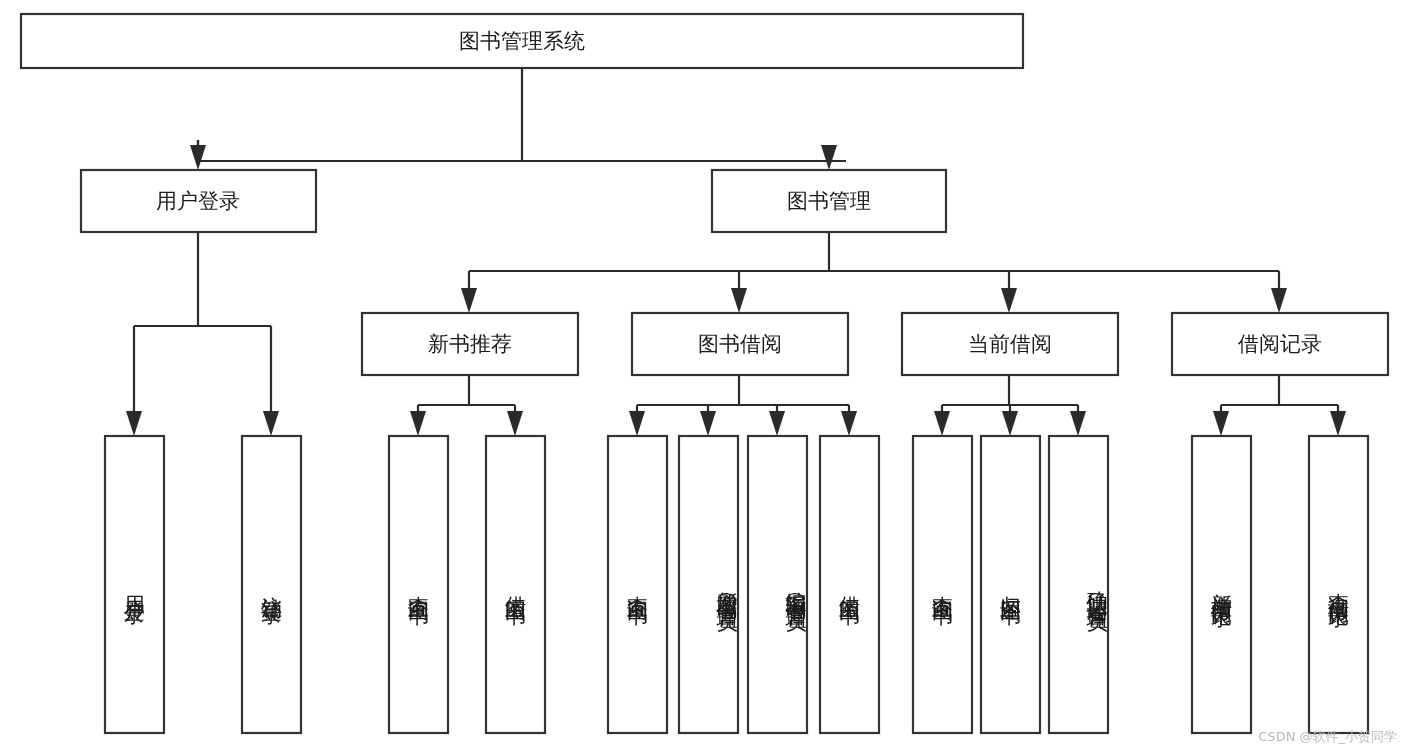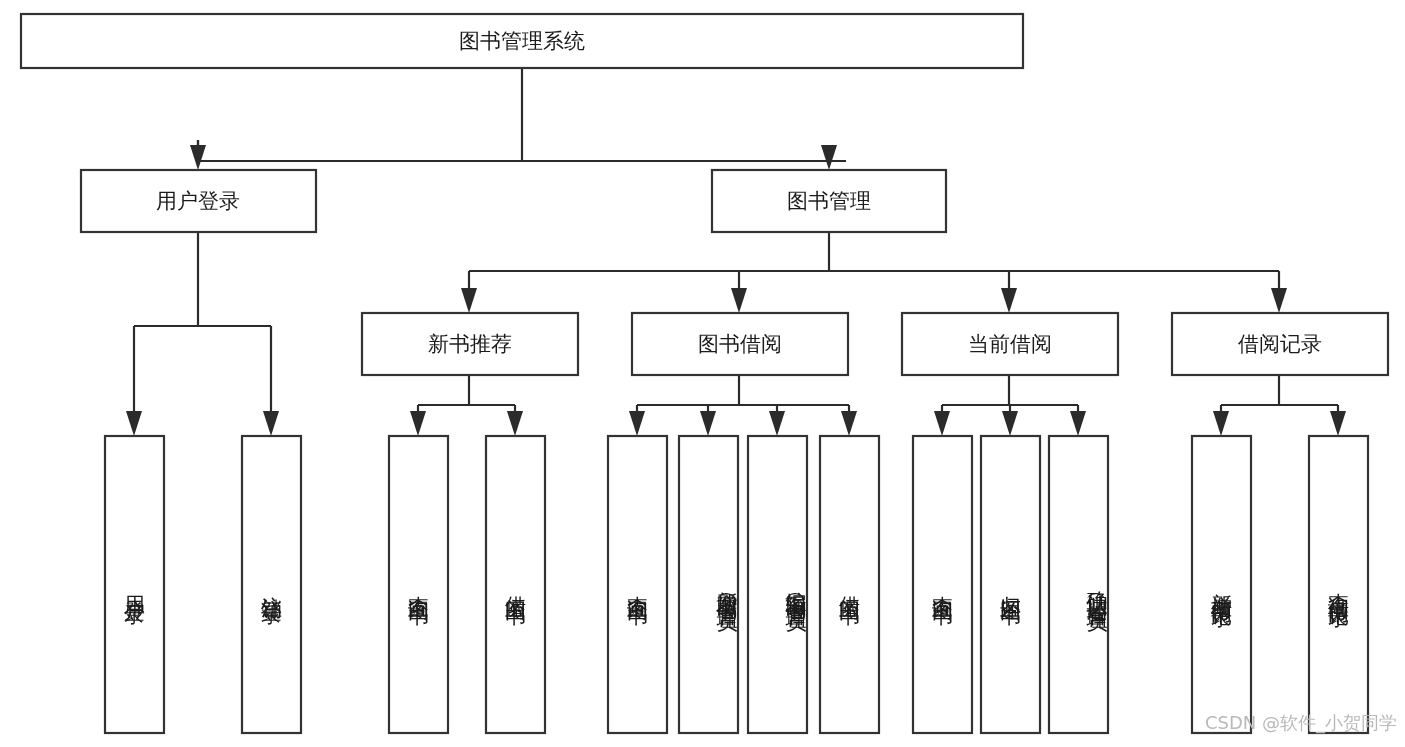--- a/index.html
+++ b/index.html
@@ -59,23 +59,23 @@
     letter-spacing: 3px;
     display: flex;
     align-items: center;
     justify-content: center;
     white-space: nowrap;
     pointer-events: none;
   }
   .watermark {
     position: absolute;
     right: 8px;
-    bottom: 12px;
-    font-family: "DejaVu Sans", "Liberation Sans", sans-serif;
-    font-size: 18px;
+    bottom: 1px;
+    font-family: "DejaVu Sans", "Liberation Sans", sans-serif;
+    font-size: 13px;
     color: #b9b9b9;
     white-space: nowrap;
   }
 </style>
 </head>
 <body>
 
 <div id="diagram-root">
 
   <svg id="flow-svg" viewBox="0 0 1405 747">

